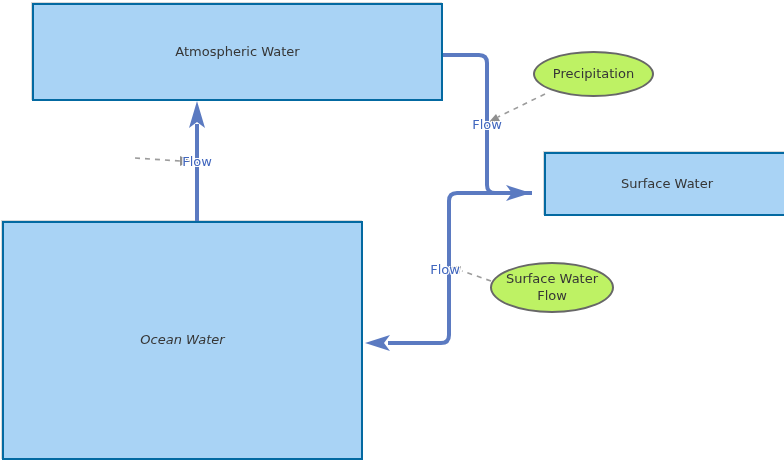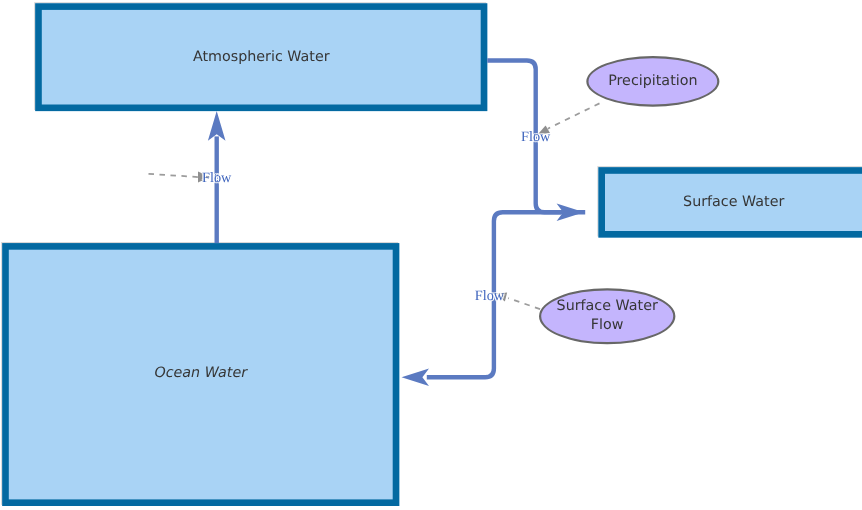--- a/index.html
+++ b/index.html
@@ -20,25 +20,25 @@
     align-items: center;
     justify-content: center;
     text-align: center;
     color: #363636;
     font-size: 13px;
     line-height: 1.25;
     z-index: 1;
   }
   .node.rect {
     background: #A9D3F5;
-    border: 6px solid #0369a1;
+    border: 2px solid #0369a1;
     box-shadow: -1px -1px 0 #d8d8d8;
   }
   .node.ellipse {
-    background: #c4b5fd;
+    background: #bef264;
     border: 2px solid #676767;
     border-radius: 50%;
   }
 
   .atmospheric   { left: 32px;  top: 3px;   width: 411px; height: 98px; }
   .surface       { left: 544px; top: 152px; width: 246px; height: 64px; }
   .ocean         { left: 2px;   top: 221px; width: 361px; height: 239px; font-style: italic; }
 
   .evaporation   { left: 13px;  top: 134px; width: 121px; height: 48px; }
   .precipitation { left: 533px; top: 51px;  width: 121px; height: 46px; }
@@ -66,21 +66,20 @@
 
   
   .flow-label {
     position: absolute;
     z-index: 3;
     color: #4066BE;
     font-size: 13px;
     white-space: nowrap;
     transform: translate(-50%, -50%);
     text-shadow: 1px 1px 0 #fff, -1px -1px 0 #fff, 1px -1px 0 #fff, -1px 1px 0 #fff;
-    font-family: Liberation Serif, serif;
   }
   .fl-evap { left: 197px; top: 161px; }
   .fl-prec { left: 487px; top: 124px; }
   .fl-surf { left: 445px; top: 269px; }
 </style>
 </head>
 <body>
 
 <div class="canvas">
 

